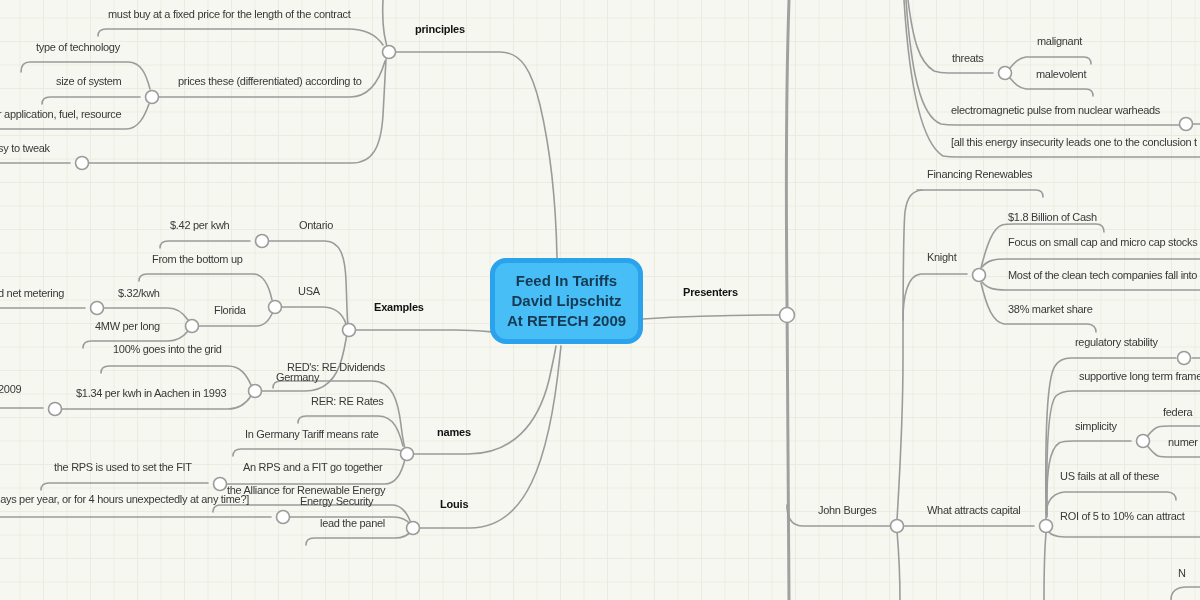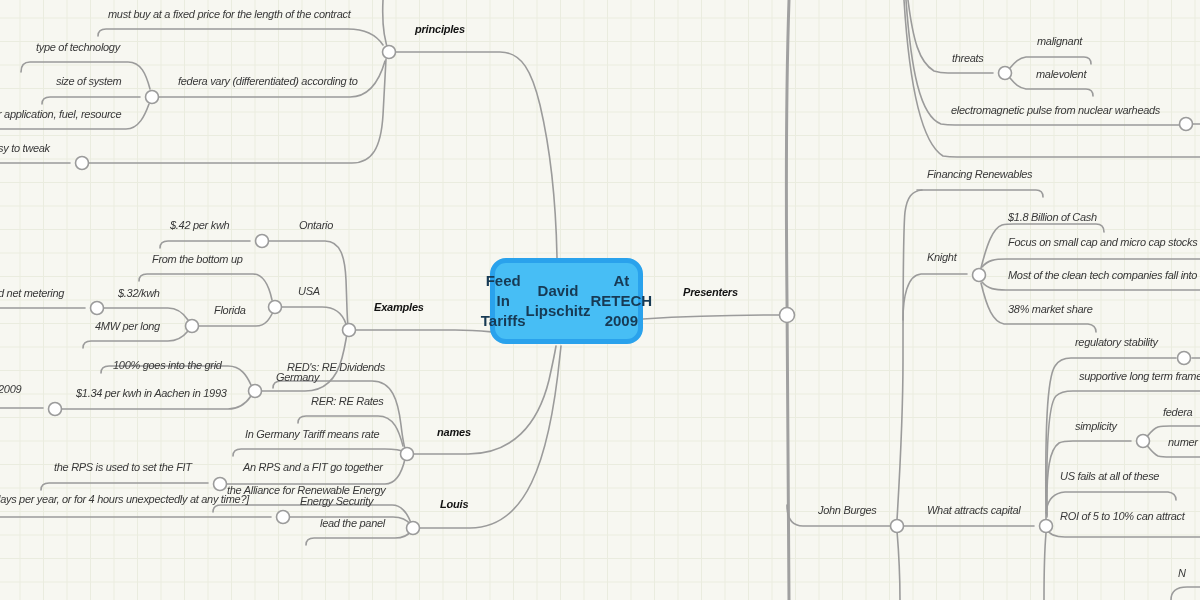--- a/index.html
+++ b/index.html
@@ -10,25 +10,25 @@
     background-image:
       linear-gradient(#eaecdf 1px, transparent 1px),
       linear-gradient(90deg, #eaecdf 1px, transparent 1px);
     background-size:23.5px 23.5px;
     background-position:-4px -6px;}
   svg.wires{position:absolute;left:0;top:0;z-index:1;}
   svg.wires path{fill:none;stroke:#9b9b9b;stroke-width:1.6;stroke-linecap:round;}
   svg.wires path.trunk{stroke-width:3;stroke:#a0a0a0;}
   svg.wires circle{fill:#ffffff;stroke:#9b9b9b;stroke-width:1.6;}
   .lbl{position:absolute;z-index:2;white-space:nowrap;
-       font-size:11px;letter-spacing:-0.3px;color:#383838;line-height:13px;font-style:italic;}
+       font-size:11px;letter-spacing:-0.3px;color:#383838;line-height:13px;}
   .lbl.big{font-size:11px;font-weight:700;color:#121212;letter-spacing:-0.2px;line-height:17px;}
   #center-node{position:absolute;z-index:3;left:490px;top:258px;width:153px;height:86px;
        box-sizing:border-box;background:#47bef5;border:5px solid #2aa2ec;border-radius:16px;
-       display:flex;flex-direction:row;align-items:center;justify-content:center;
+       display:flex;flex-direction:column;align-items:center;justify-content:center;
        font-size:15px;font-weight:700;color:#173a54;line-height:20px;text-align:center;}
 </style>
 </head>
 <body>
 
 <div id="canvas">
 
   <svg class="wires" width="1200" height="600">
 
     <path d="M389,52 H500 C 522,52 532,72 540,105 C 551,152 556,205 557,258"></path>
@@ -128,34 +128,34 @@
     <div>Feed In Tariffs</div>
     <div>David Lipschitz</div>
     <div>At RETECH 2009</div>
   </div>
 
   <div class="lbl big" style="left:415px;top:21px">principles</div>
   <div class="lbl" style="left:108px;top:8px">must buy at a fixed price for the length of the contract</div>
   <div class="lbl" style="left:36px;top:41px">type of technology</div>
   <div class="lbl" style="left:56px;top:75px">size of system</div>
   <div class="lbl" style="left:-2px;top:108px">r application, fuel, resource</div>
-  <div class="lbl" style="left:178px;top:75px">federa vary (differentiated) according to</div>
+  <div class="lbl" style="left:178px;top:75px">prices these (differentiated) according to</div>
   <div class="lbl" style="left:-2px;top:142px">sy to tweak</div>
 
   <div class="lbl big" style="left:374px;top:299px">Examples</div>
   <div class="lbl" style="left:299px;top:219px">Ontario</div>
   <div class="lbl" style="left:170px;top:219px">$.42 per kwh</div>
   <div class="lbl" style="left:298px;top:285px">USA</div>
   <div class="lbl" style="left:152px;top:253px">From the bottom up</div>
   <div class="lbl" style="left:214px;top:304px">Florida</div>
   <div class="lbl" style="left:118px;top:287px">$.32/kwh</div>
   <div class="lbl" style="left:-2px;top:287px">d net metering</div>
   <div class="lbl" style="left:95px;top:320px">4MW per long</div>
   <div class="lbl" style="left:276px;top:371px">Germany</div>
-  <div class="lbl" style="left:113px;top:359px">100% goes into the grid</div>
+  <div class="lbl" style="left:113px;top:343px">100% goes into the grid</div>
   <div class="lbl" style="left:76px;top:387px">$1.34 per kwh in Aachen in 1993</div>
   <div class="lbl" style="left:-2px;top:383px">2009</div>
 
   <div class="lbl big" style="left:437px;top:424px">names</div>
   <div class="lbl" style="left:287px;top:361px">RED's: RE Dividends</div>
   <div class="lbl" style="left:311px;top:395px">RER: RE Rates</div>
   <div class="lbl" style="left:245px;top:428px">In Germany Tariff means rate</div>
   <div class="lbl" style="left:243px;top:461px">An RPS and a FIT go together</div>
   <div class="lbl" style="left:54px;top:461px">the RPS is used to set the FIT</div>
 
@@ -163,20 +163,21 @@
   <div class="lbl" style="left:227px;top:484px">the Alliance for Renewable Energy</div>
   <div class="lbl" style="left:300px;top:495px">Energy Security</div>
   <div class="lbl" style="left:-2px;top:493px">lays per year, or for 4 hours unexpectedly at any time?]</div>
   <div class="lbl" style="left:320px;top:517px">lead the panel</div>
 
   <div class="lbl big" style="left:683px;top:284px">Presenters</div>
   <div class="lbl" style="left:952px;top:52px">threats</div>
   <div class="lbl" style="left:1037px;top:35px">malignant</div>
   <div class="lbl" style="left:1036px;top:68px">malevolent</div>
   <div class="lbl" style="left:951px;top:104px">electromagnetic pulse from nuclear warheads</div>
+  <div class="lbl" style="left:951px;top:136px">[all this energy insecurity leads one to the conclusion t</div>
   <div class="lbl" style="left:927px;top:168px">Financing Renewables</div>
   <div class="lbl" style="left:927px;top:251px">Knight</div>
   <div class="lbl" style="left:1008px;top:211px">$1.8 Billion of Cash</div>
   <div class="lbl" style="left:1008px;top:236px">Focus on small cap and micro cap stocks</div>
   <div class="lbl" style="left:1008px;top:269px">Most of the clean tech companies fall into</div>
   <div class="lbl" style="left:1008px;top:303px">38% market share</div>
   <div class="lbl" style="left:818px;top:504px">John Burges</div>
   <div class="lbl" style="left:927px;top:504px">What attracts capital</div>
   <div class="lbl" style="left:1075px;top:336px">regulatory stability</div>
   <div class="lbl" style="left:1079px;top:370px">supportive long term frame</div>

